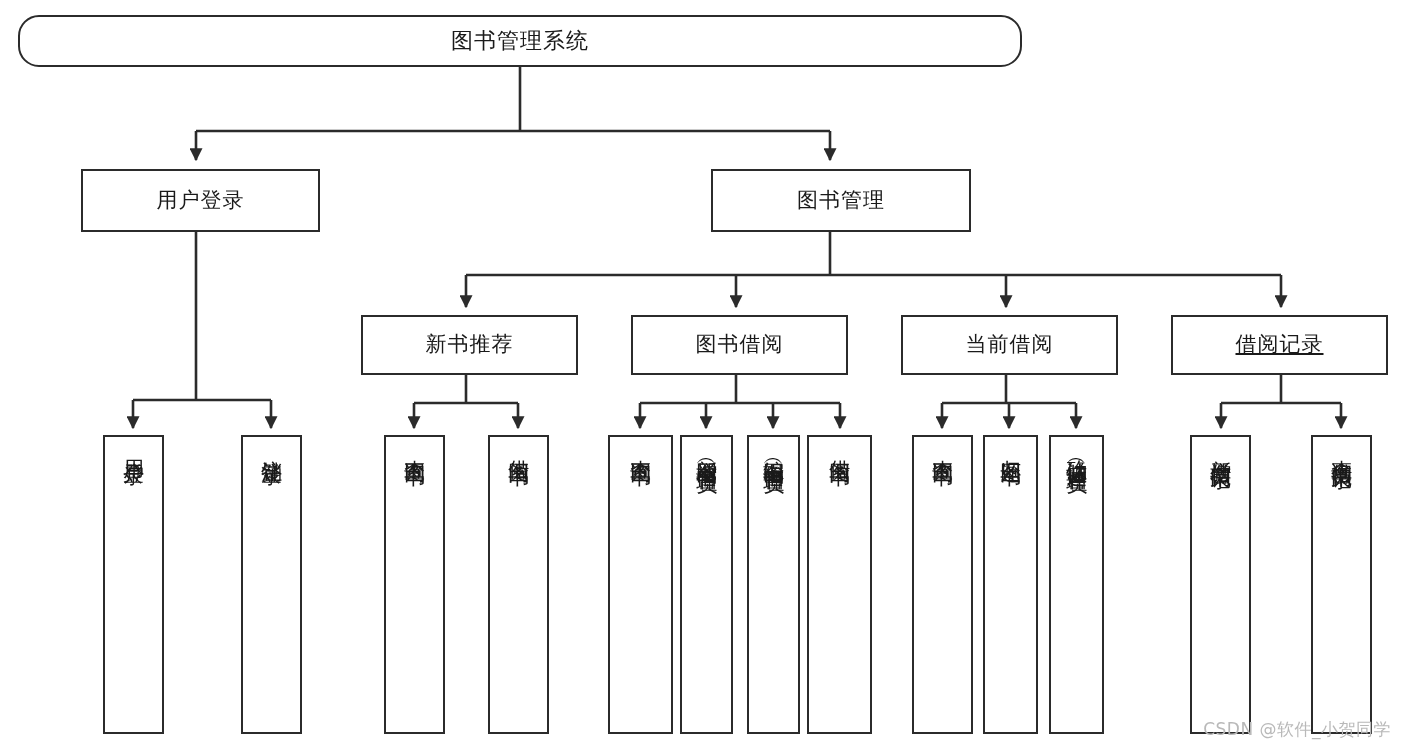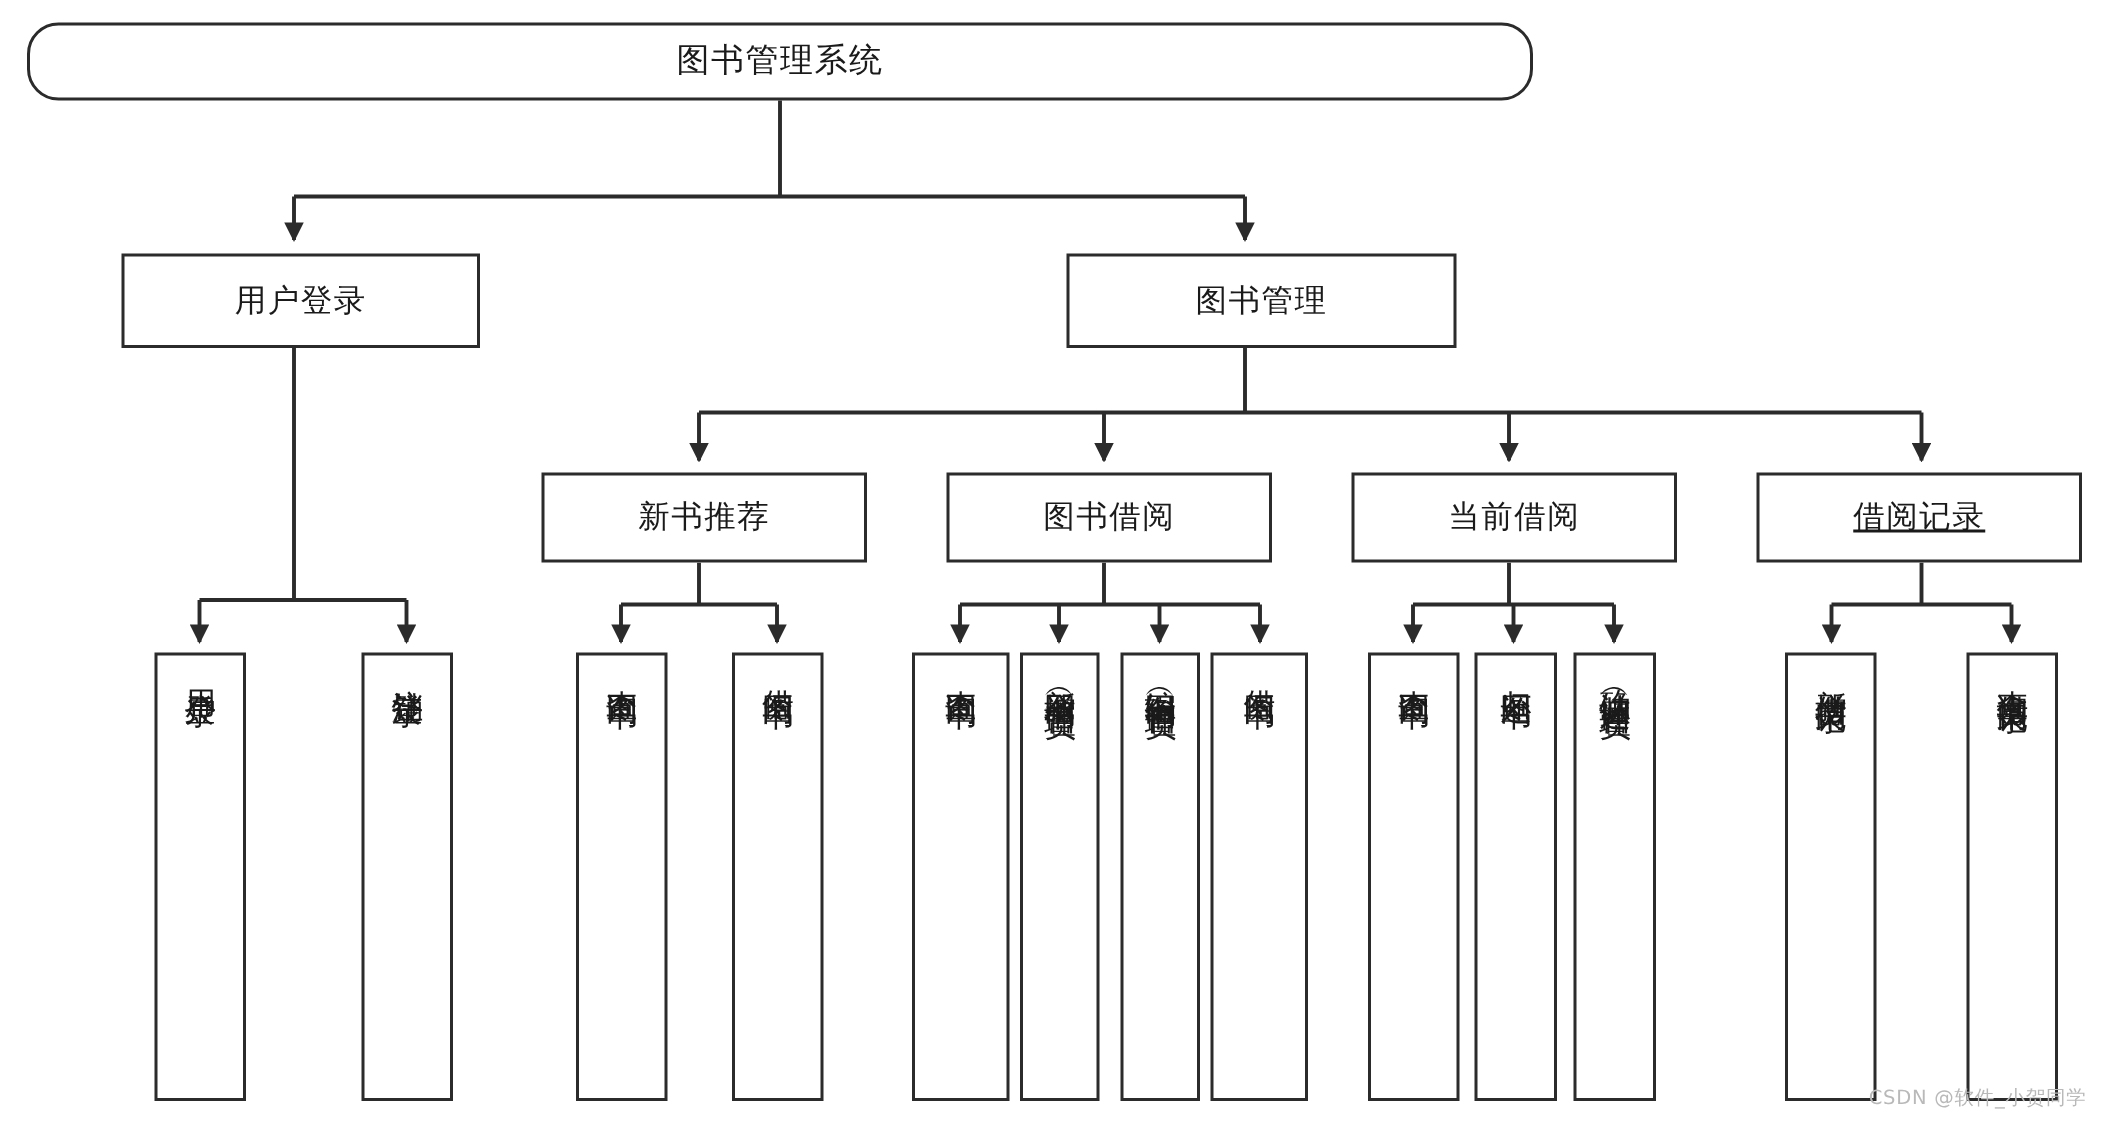--- a/index.html
+++ b/index.html
@@ -54,21 +54,21 @@
     font-size: 21px;
     line-height: 1.35;
     letter-spacing: 2px;
     text-align: start;
   }
   .node-root .label { font-size: 22px; }
   .watermark {
     position: absolute;
     right: 14px;
     bottom: 6px;
-    font-size: 13px;
+    font-size: 17px;
     color: #b9b9b9;
     white-space: nowrap;
     letter-spacing: 0.5px;
   }
 </style>
 </head>
 <body>
 
 <div id="diagram-root">
 

